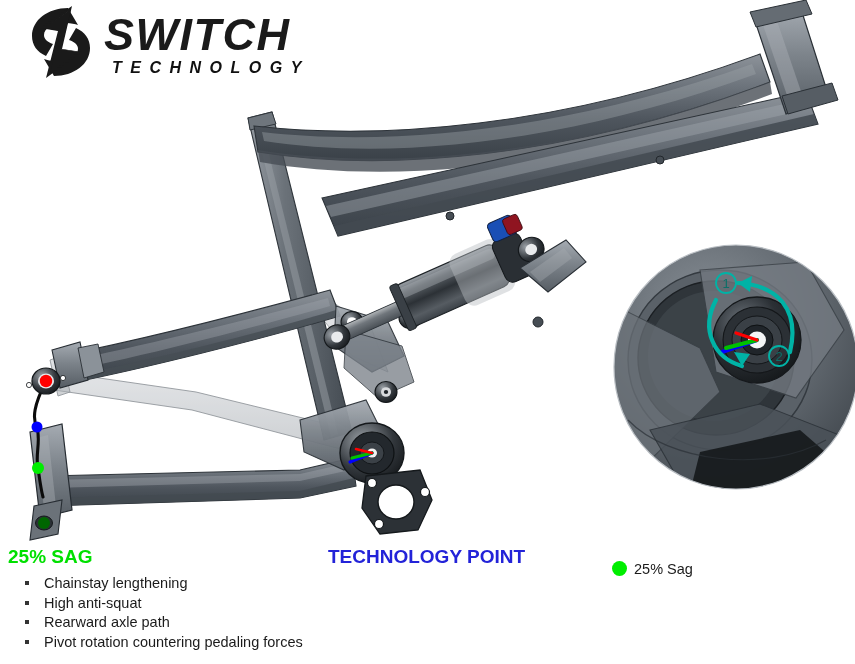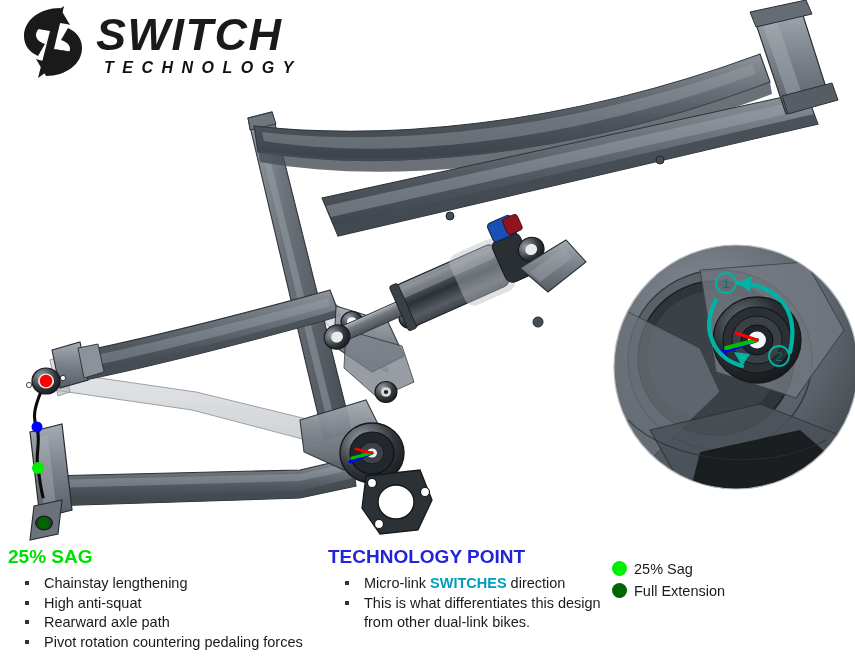--- a/index.html
+++ b/index.html
@@ -1,20 +1,20 @@
 <!DOCTYPE html>
 <html><head>
 <meta charset="utf-8">
 <style>
   html,body{margin:0;padding:0;background:#fff;}
   body{width:855px;height:664px;position:relative;overflow:hidden;
        font-family:"Liberation Sans", sans-serif;}
 
   
-  #logo{position:absolute;left:8px;top:4px;width:300px;height:80px;}
+  #logo{position:absolute;left:16px;top:4px;width:300px;height:80px;}
   #logo-mark{position:absolute;left:6px;top:2px;width:78px;height:72px;}
   #logo-word{position:absolute;left:88px;top:8px;width:215px;height:48px;}
   #logo-sub{position:absolute;left:96px;top:55px;font-size:16px;
             letter-spacing:8.5px;font-weight:700;font-style:italic;color:#111;}
 
   
   #stage{position:absolute;left:0;top:0;width:855px;height:545px;}
   #frame-svg,#inset-svg{position:absolute;left:0;top:0;}
 
   
@@ -289,32 +289,20 @@
   <ul class="bullets">
     <li><span class="bl"></span><span>Chainstay lengthening</span></li>
     <li><span class="bl"></span><span>High anti-squat</span></li>
     <li><span class="bl"></span><span>Rearward axle path</span></li>
     <li><span class="bl"></span><span>Pivot rotation countering pedaling forces</span></li>
   </ul>
 </div>
 
 <div class="col" id="col-inf">
   <div class="head" id="inf-head" style="color: rgb(35, 35, 216);">TECHNOLOGY POINT</div>
-  <ul class="bullets">
-    <li>
-      <span class="bl"></span><span>Micro-link </span><span class="kw">SWITCHES</span><span> direction</span>
-    </li>
-    <li>
-      <span class="bl"></span><span>This is what differentiates this design from other dual-link bikes.</span>
-    </li>
-  </ul>
 </div>
 
 <div class="col" id="col-leg">
   <div class="leg-row">
     <span class="dot" style="background: rgb(0, 238, 0);"></span>
     <span class="leg-label">25% Sag</span>
   </div>
-  <div class="leg-row">
-    <span class="dot" style="background: rgb(0, 102, 0);"></span>
-    <span class="leg-label">Full Extension</span>
-  </div>
 </div>
 
 </body></html>

